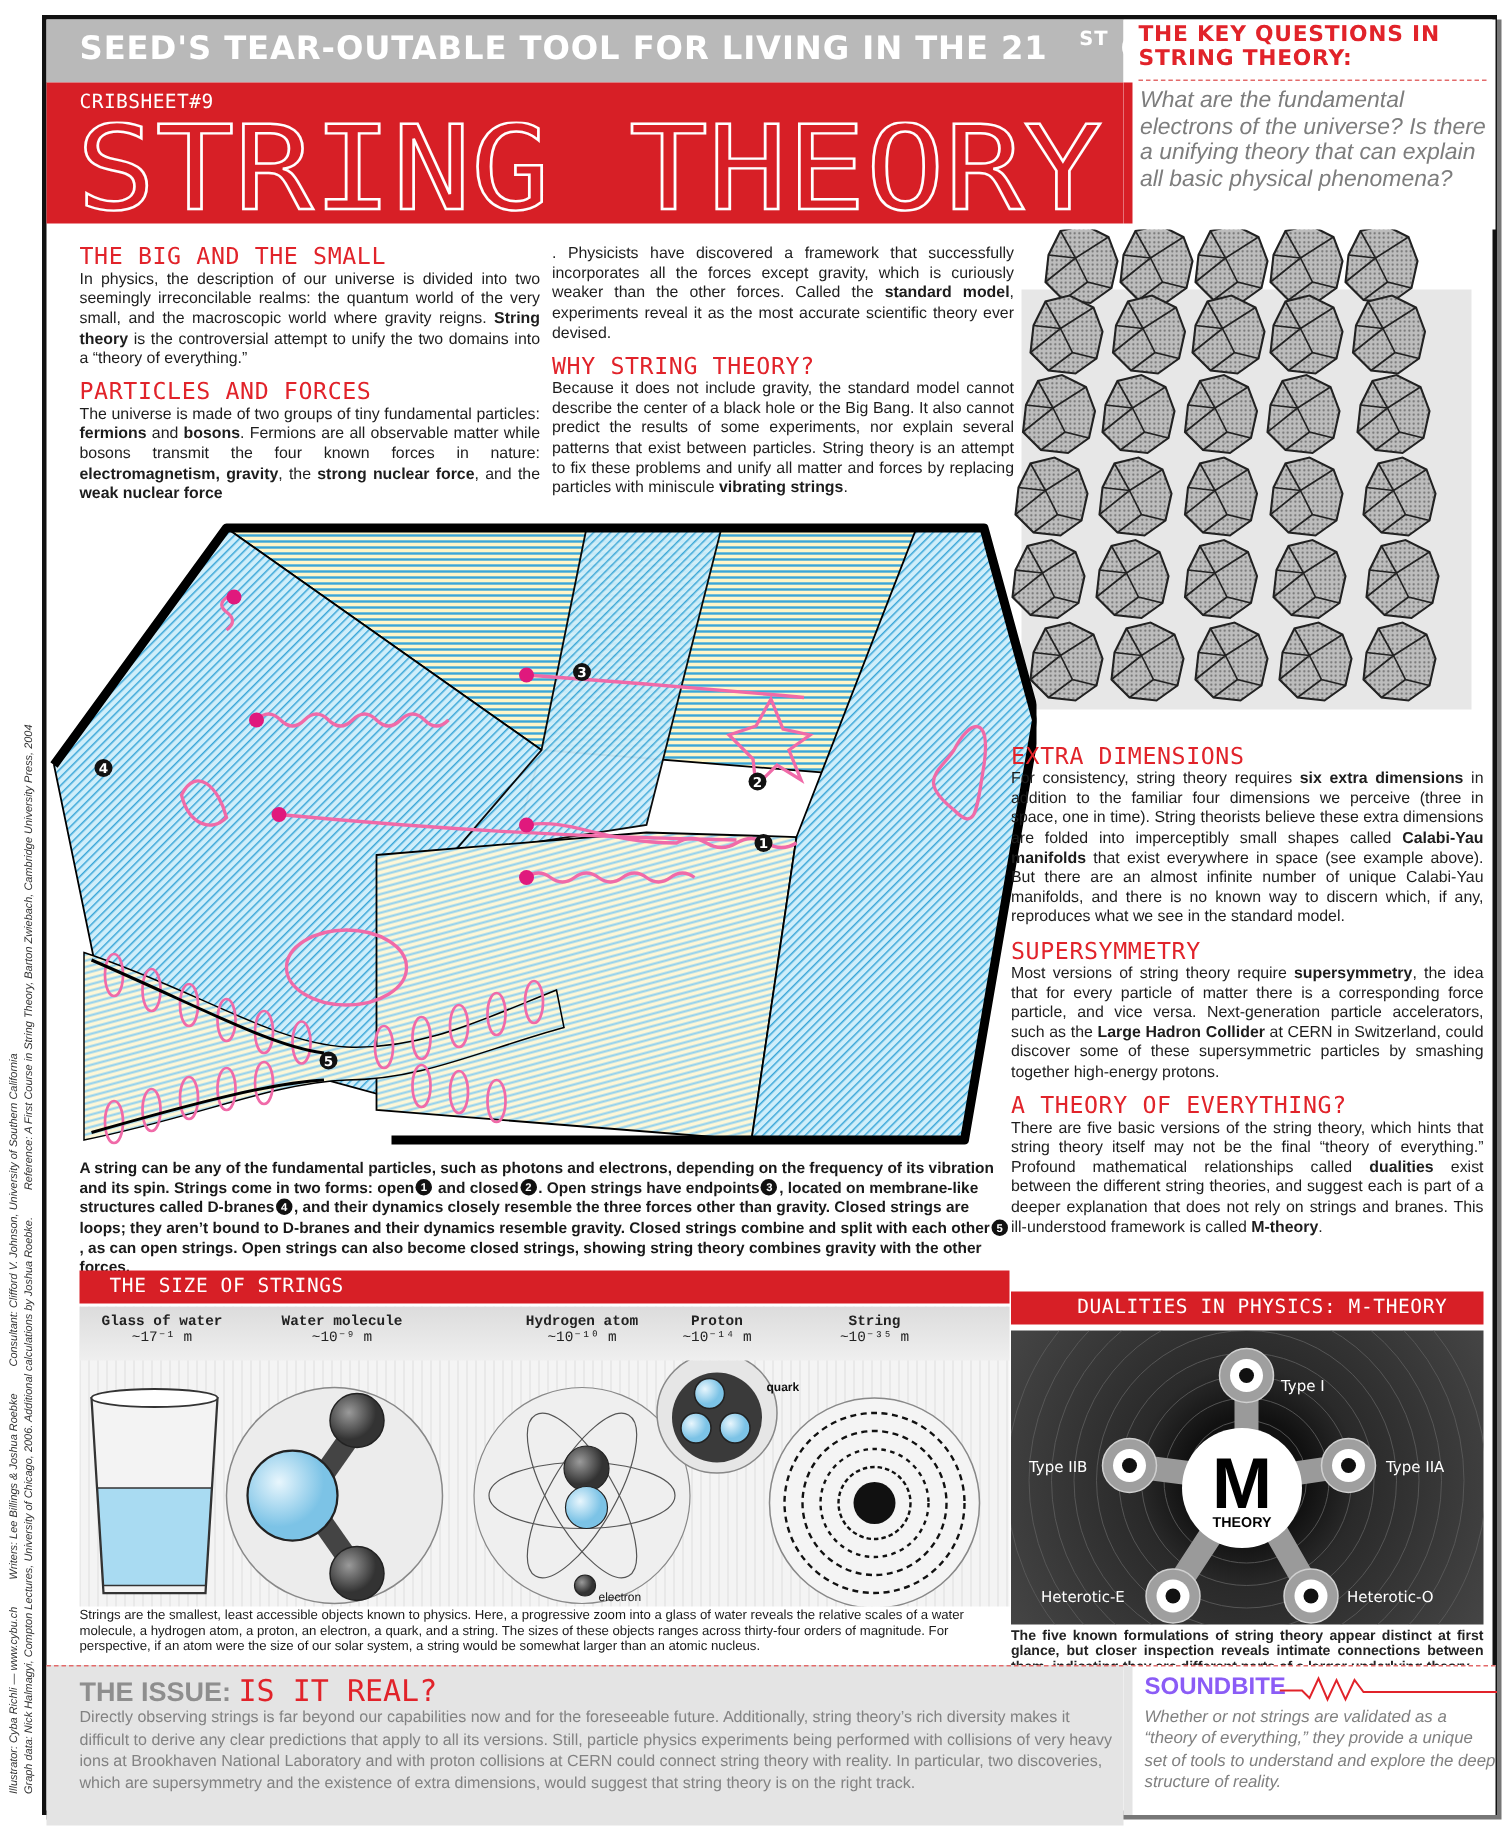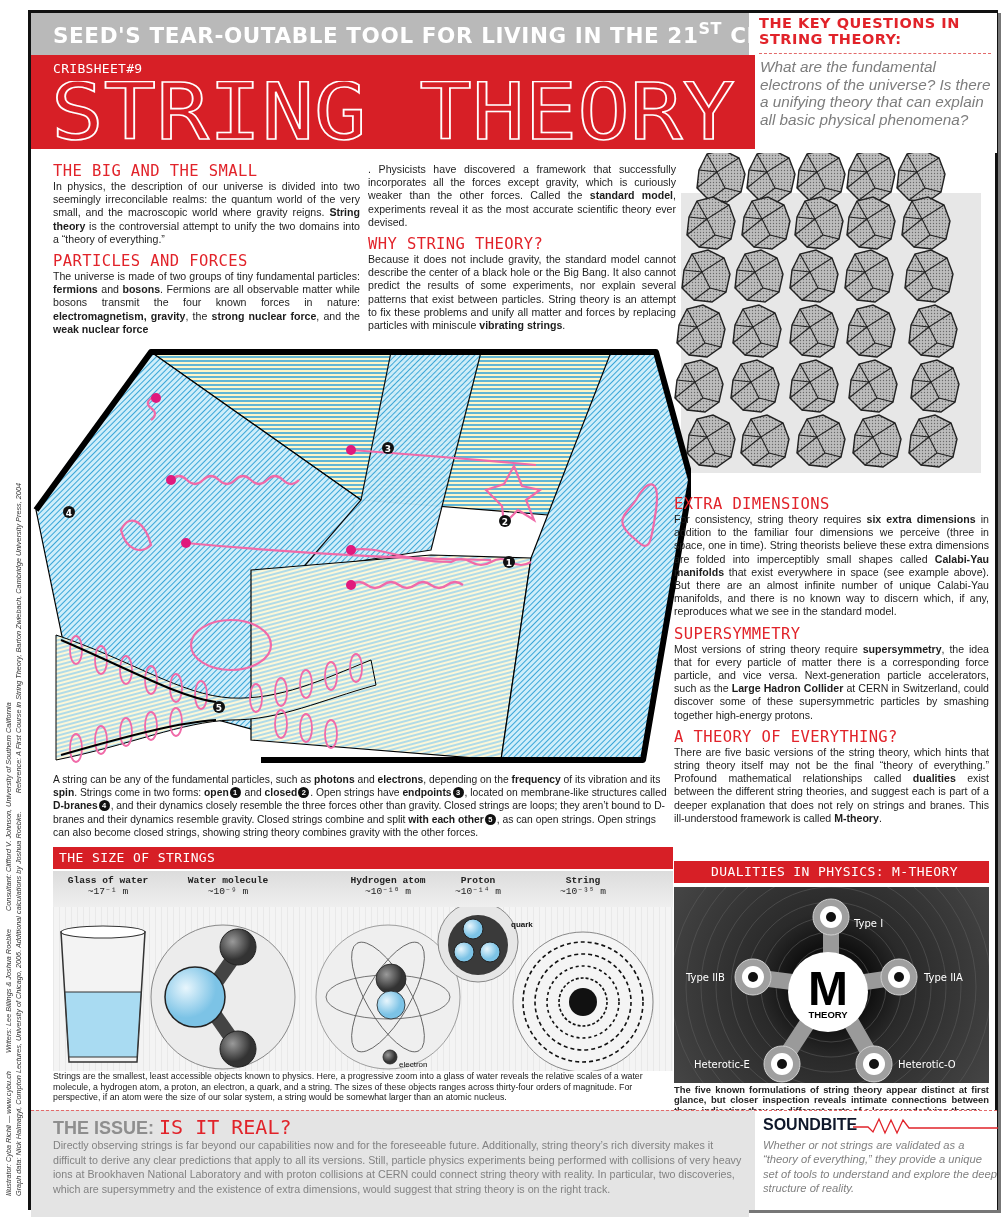--- a/index.html
+++ b/index.html
@@ -6,21 +6,21 @@
   html, body { width: 1003px; height: 1217px; background: #fff; overflow: hidden; }
   body { position: relative; font-family: "Liberation Sans", sans-serif; color: #1a1a1a; }
 
   .sheet { position: absolute; left: 28px; top: 10px; width: 970px; height: 1200px;
     border: 3px solid #111; background: #fff; box-shadow: 3px 3px 0 #777; }
 
   
   .header-grey { position: absolute; left: 0; top: 0; width: 718px; height: 42px; background: #b9b9b9; }
   .header-grey .tag { position: absolute; left: 22px; top: 6px; font-family: "DejaVu Sans", sans-serif;
     font-weight: bold; font-size: 21.5px; color: #fff; letter-spacing: 0.6px; white-space: nowrap; }
-  .header-grey sup { font-size: 16px; vertical-align: 9px; }
+  .header-grey sup { font-size: 13px; vertical-align: 9px; margin-left: 21px; }
   .header-red { position: absolute; left: 0; top: 42px; width: 718px; height: 94px; background: #d71f26; }
   .header-red .crib { position: absolute; left: 22px; top: 6px; font-family: "DejaVu Sans Mono", monospace;
     font-size: 13px; color: #fff; letter-spacing: 0.3px; }
   .header-red svg { position: absolute; left: 20px; top: 26px; }
 
   .keyq { position: absolute; left: 718px; top: 0; width: 248px; height: 140px; background: #fff; }
   .keyq .bar { position: absolute; left: 0; top: 42px; width: 6px; height: 94px; background: #d71f26; }
   .keyq .kh { position: absolute; left: 10px; top: 2px; font-family: "DejaVu Sans", sans-serif; font-weight: bold;
     font-size: 14.5px; line-height: 16px; color: #e1232a; letter-spacing: 0.5px; }
   .keyq .dots { position: absolute; left: 10px; right: 6px; top: 40px; border-top: 1px dashed #e36a6a; }
@@ -33,24 +33,24 @@
   .txt { font-size: 10.6px; line-height: 13.2px; text-align: justify; color: #1d1d1d; }
   .txt b { font-weight: bold; }
 
   .col1 { position: absolute; left: 22px; top: 150px; width: 307px; }
   .col2 { position: absolute; left: 337px; top: 150px; width: 308px; }
   .col3 { position: absolute; left: 643px; top: 483px; width: 315px; }
 
   .calabi { position: absolute; left: 640px; top: 140px; width: 320px; height: 330px; }
 
   .diagram { position: absolute; left: 0; top: 327px; width: 660px; height: 430px; }
-  .capblock { position: absolute; left: 22px; top: 760px; width: 620px; font-size: 10.3px; line-height: 13.2px; }
+  .capblock { position: absolute; left: 22px; top: 760px; width: 620px; font-size: 10.3px; line-height: 13.2px; font-weight: bold; }
 
   .redbar { position: absolute; background: #d71f26; height: 22px; color: #fff;
-    font-family: "DejaVu Sans Mono", monospace; font-size: 13px; letter-spacing: 0.4px; padding: 3px 0 0 6px; }
+    font-family: "DejaVu Sans Mono", monospace; font-size: 13px; letter-spacing: 0.4px; padding: 3px 0 0 20px; }
 
   .size-panel { position: absolute; left: 22px; top: 858px; width: 620px; height: 200px; overflow: hidden;
     background: repeating-linear-gradient(90deg, #e9e9e9 0 1px, #f4f4f4 1px 6px); }
   .size-labels { position: absolute; left: 0; top: 0; width: 740px; height: 36px;
     background: linear-gradient(#dcdcdc, #efefef); font-family: Liberation Mono, monospace; }
   .size-label { position: absolute; top: 5px; text-align: center; font-size: 9.6px; line-height: 10.5px; color: #222; }
   .size-caption { position: absolute; left: 22px; top: 1058px; width: 620px; font-size: 8.8px; line-height: 10.5px; }
 
   .mtheory { position: absolute; left: 643px; top: 874px; width: 315px; height: 196px;
     background: radial-gradient(circle at 50% 50%, #111 0 22%, #2a2a2a 40%, #454545 100%); overflow: hidden; }
@@ -58,21 +58,21 @@
     font-weight: bold; color: #222; text-align: justify; }
 
   .issue { position: absolute; left: 0; top: 1097px; width: 718px; height: 120px; background: #e4e4e4;
     border-top: 1px dashed #e36a6a; }
   .issue .ih { position: absolute; left: 22px; top: 4px; font-size: 18px; font-weight: bold; color: #8e8e8e; }
   .issue .ih span { font-family: "DejaVu Sans Mono", monospace; font-weight: normal; color: #e1232a; font-size: 20px; }
   .issue .ib { position: absolute; left: 22px; top: 27px; width: 690px; font-size: 10.7px; line-height: 14.5px; color: #828282; }
 
   .soundbite { position: absolute; left: 718px; top: 1097px; width: 248px; height: 100px; background: #fff;
     border-top: 1px dashed #e36a6a; border-left: 6px solid #e4e4e4; }
-  .soundbite .sh2 { position: absolute; left: 8px; top: 5px; font-weight: bold; font-size: 16px; color: #0f172a; }
+  .soundbite .sh2 { position: absolute; left: 8px; top: 5px; font-weight: bold; font-size: 16px; color: #8b5cf6; }
   .soundbite svg { position: absolute; left: 98px; top: 5px; }
   .soundbite .sb { position: absolute; left: 8px; top: 27px; width: 235px; font-style: italic; font-size: 11.2px;
     line-height: 14.3px; color: #808080; }
 
   .credits { position: absolute; left: 4px; top: 1196px; width: 700px; transform-origin: 0 0; transform: rotate(-90deg);
     font-style: italic; font-size: 7.3px; line-height: 10px; color: #333; white-space: nowrap; }
   .credits div span { margin-right: 18px; }
 </style>
 </head>
 <body>

